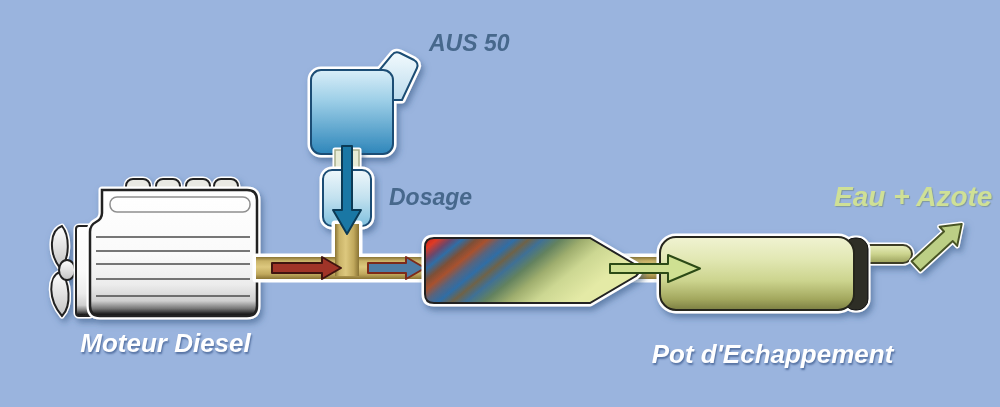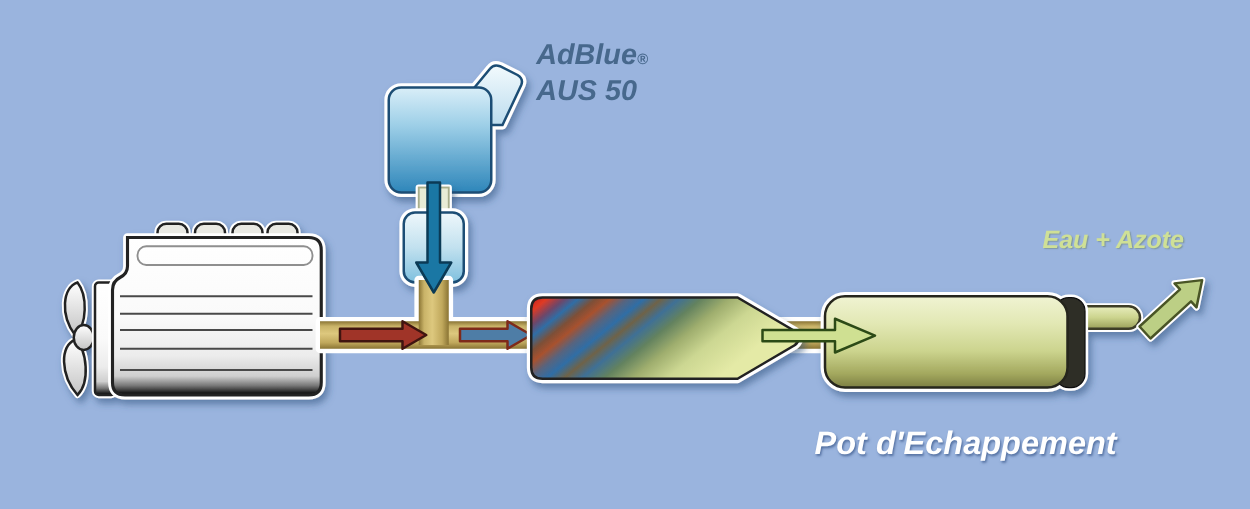--- a/index.html
+++ b/index.html
@@ -6,21 +6,21 @@
   .canvas{
     position:relative;width:1000px;height:407px;overflow:hidden;
     background:#9ab4de;
     font-family:"Liberation Sans",sans-serif;
   }
   .scene{position:absolute;left:0;top:0;}
   .lbl{position:absolute;font-style:italic;font-weight:bold;white-space:nowrap;}
   .lbl-steel{color:#47688c;font-size:23px;line-height:25px;}
   .lbl-steel .reg{font-size:12px;font-weight:bold;}
   .lbl-white{color:#ffffff;font-size:26px;text-shadow:1px 2px 2px rgba(60,90,140,.75);}
-  .lbl-green{color:#cfe096;font-size:20px;text-shadow:1px 1px 1px rgba(80,100,50,.35);}
+  .lbl-green{color:#cfe096;font-size:28px;text-shadow:1px 1px 1px rgba(80,100,50,.35);}
   .casing{fill:#ffffff;stroke:#ffffff;stroke-width:7;stroke-linejoin:round;}
   .casing5{fill:#ffffff;stroke:#ffffff;stroke-width:5;stroke-linejoin:round;}
 </style>
 </head>
 <body>
 
 <div class="canvas">
 
   <svg class="scene" width="1000" height="407" viewBox="0 0 1000 407" xmlns="http://www.w3.org/2000/svg" xmlns:xlink="http://www.w3.org/1999/xlink">
     <defs>
@@ -195,24 +195,25 @@
 
     <use xlink:href="#arrowGreen" href="#arrowGreen" fill="#cfe092" stroke="#2c4a16" stroke-width="2" stroke-linejoin="round"></use>
 
     <g filter="url(#ds)">
       <use xlink:href="#arrowOut" href="#arrowOut" class="casing5"></use>
       <use xlink:href="#arrowOut" href="#arrowOut" fill="#bccf85" stroke="#4a5526" stroke-width="2" stroke-linejoin="round"></use>
     </g>
   </svg>
 
   <div class="lbl lbl-steel" style="left:429px;top:31px">
-    <div><span>AdBlue</span><span class="reg">®</span></div>
     <div>AUS 50</div>
   </div>
 
+  <div class="lbl lbl-steel" style="left:389px;top:185px">Dosage</div>
 
   <div class="lbl lbl-green" style="left:834px;top:181px">Eau + Azote</div>
 
+  <div class="lbl lbl-white" style="left:58px;top:328px;width:215px;text-align:center">Moteur Diesel</div>
 
 
   <div class="lbl lbl-white" style="left:640px;top:339px;width:265px;text-align:center">Pot d'Echappement</div>
 
 </div>
 
 </body></html>

